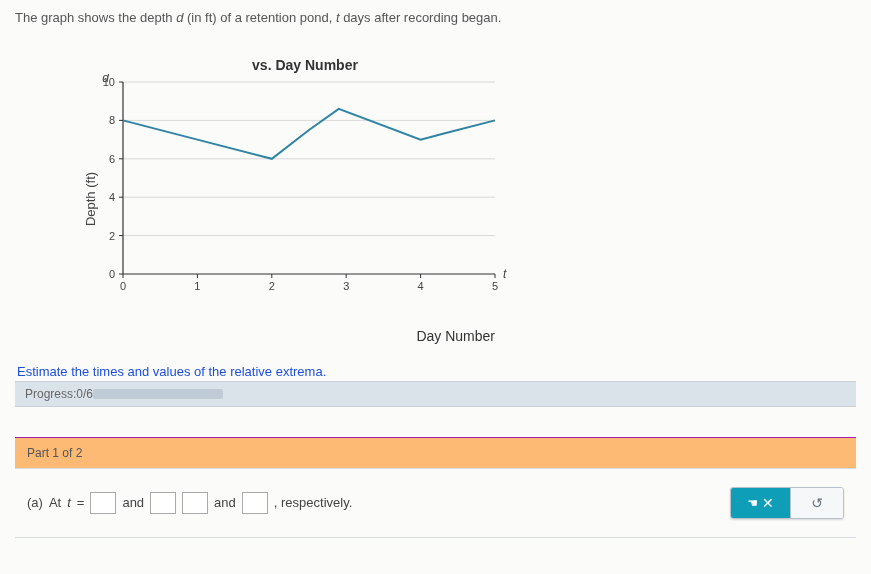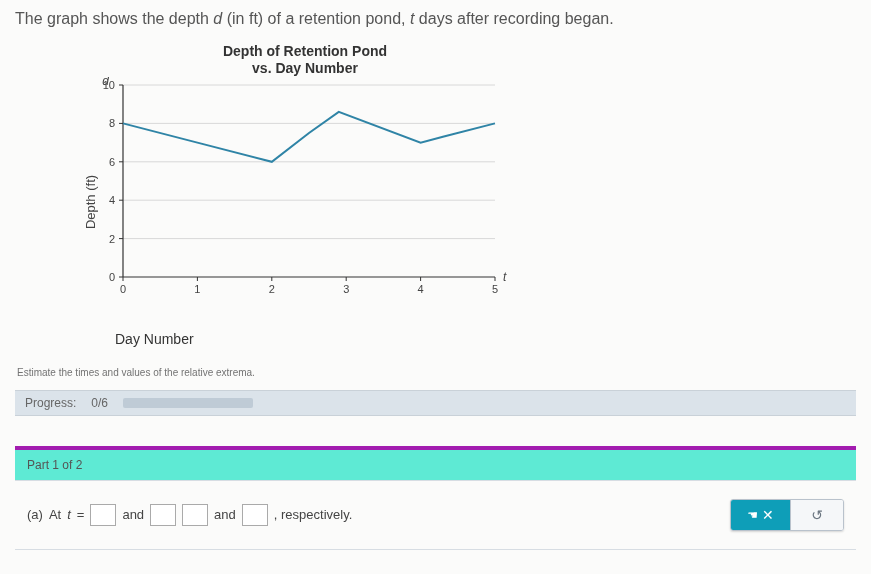--- a/index.html
+++ b/index.html
@@ -4,37 +4,37 @@
 <style>
   * { box-sizing: border-box; }
   body {
     margin: 0;
     padding: 10px 15px;
     font-family: Arial, Helvetica, sans-serif;
     background: #fbfbfa;
     color: #333;
     width: 871px;
   }
-  .intro { font-size: 16px; color: #555; margin-bottom: 15px; }
+  .intro { font-size: 13px; color: #555; margin-bottom: 15px; }
   .intro i { font-style: italic; }
   .chart-block { margin-left: 60px; margin-bottom: 20px; }
   .chart-title { text-align: center; font-weight: bold; font-size: 14px; width: 380px; margin-left: 40px; line-height: 1.2; }
   .chart-wrap { position: relative; width: 440px; height: 250px; }
   .ylabel { position:absolute; left:-12px; top:50%; transform: translateY(-50%) rotate(-90deg); font-size:13px; color:#444; }
-  .xlabel { text-align:left; width:380px; margin-left:40px; font-size:14px; color:#333; margin-top:4px; }
+  .xlabel { text-align:right; width:380px; margin-left:40px; font-size:14px; color:#333; margin-top:4px; }
   svg { display:block; }
-  .prompt { font-size: 10px; color: #737373; margin: 12px 0 12px 2px; }
+  .prompt { font-size: 13px; color: #1d4ed8; margin: 12px 0 2px 2px; }
   .progress-bar {
     background: #dbe3ea; padding: 5px 10px; font-size: 12px; color: #666;
-    display:flex; align-items:center; gap:15px; border-top:1px solid #c9d1d8; border-bottom:1px solid #c9d1d8;
+    display:flex; align-items:center; gap:0; border-top:1px solid #c9d1d8; border-bottom:1px solid #c9d1d8;
   }
   .progress-track { background:#bfcbd6; width:130px; height:10px; border-radius:2px; }
   .part-header {
-    background:#5eead4; padding:8px 12px; font-size:12px; color:#555;
-    border-top:4px solid #a21caf; border-bottom:1px solid #d7dde3; margin-top:30px;
+    background:#fdba74; padding:8px 12px; font-size:12px; color:#555;
+    border-top:1px solid #a21caf; border-bottom:1px solid #d7dde3; margin-top:30px;
   }
   .part-body {
     padding:18px 12px; font-size:13px; color:#444; display:flex; align-items:center; gap:6px;
     border-bottom:1px solid #d7dde3; flex-wrap:nowrap;
   }
   .ans-box {
     width:26px; height:22px; border:1px solid #aaa; background:#fff; display:inline-block;
   }
   .btns { margin-left:auto; display:flex; border:1px solid #b9c2cc; border-radius:3px; overflow:hidden; box-shadow:0 1px 2px rgba(0,0,0,.15);}
   .btn-check {
@@ -50,21 +50,21 @@
 </style>
 </head>
 <body>
 
 <div class="intro">
   <span>The graph shows the depth </span><i>d</i><span> (in ft) of a retention pond, </span><i>t</i><span> days after recording began.</span>
 </div>
 
 <div class="chart-block">
   <div class="chart-title">
-    <span>Depth of Retention Pond</span><br>
+    <br>
     <span>vs. Day Number</span>
   </div>
   <div class="chart-wrap">
     <div class="ylabel">Depth (ft)</div>
     <svg id="chart-svg" width="440" height="230">
         <line x1="48" y1="161.6" x2="420" y2="161.6" stroke="#d8d8d8" stroke-width="1"></line>
         <line x1="48" y1="123.19999999999999" x2="420" y2="123.19999999999999" stroke="#d8d8d8" stroke-width="1"></line>
         <line x1="48" y1="84.80000000000001" x2="420" y2="84.80000000000001" stroke="#d8d8d8" stroke-width="1"></line>
         <line x1="48" y1="46.39999999999998" x2="420" y2="46.39999999999998" stroke="#d8d8d8" stroke-width="1"></line>
         <line x1="48" y1="8" x2="420" y2="8" stroke="#d8d8d8" stroke-width="1"></line>

